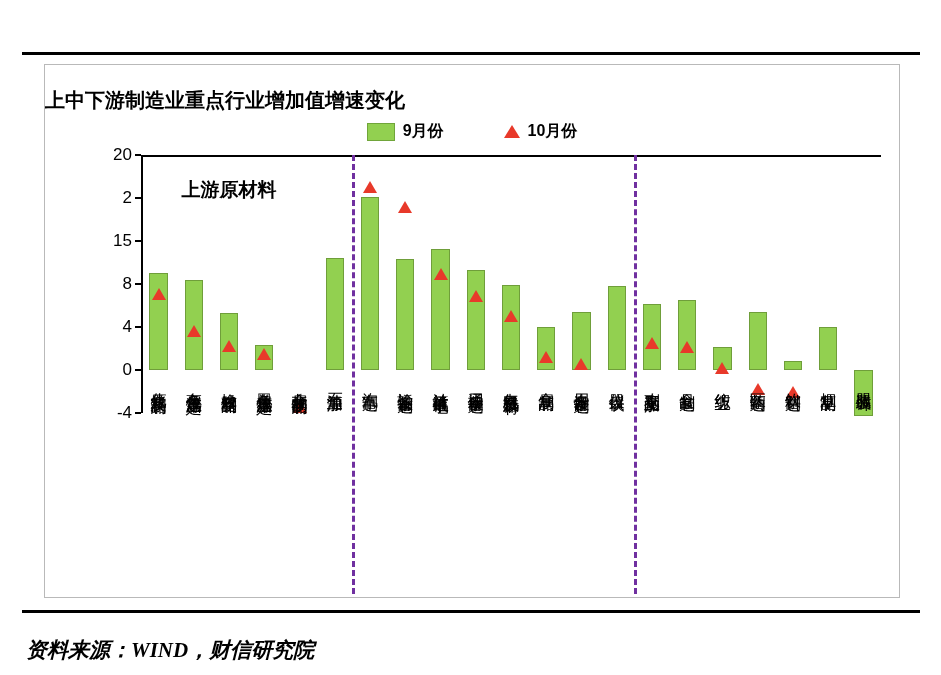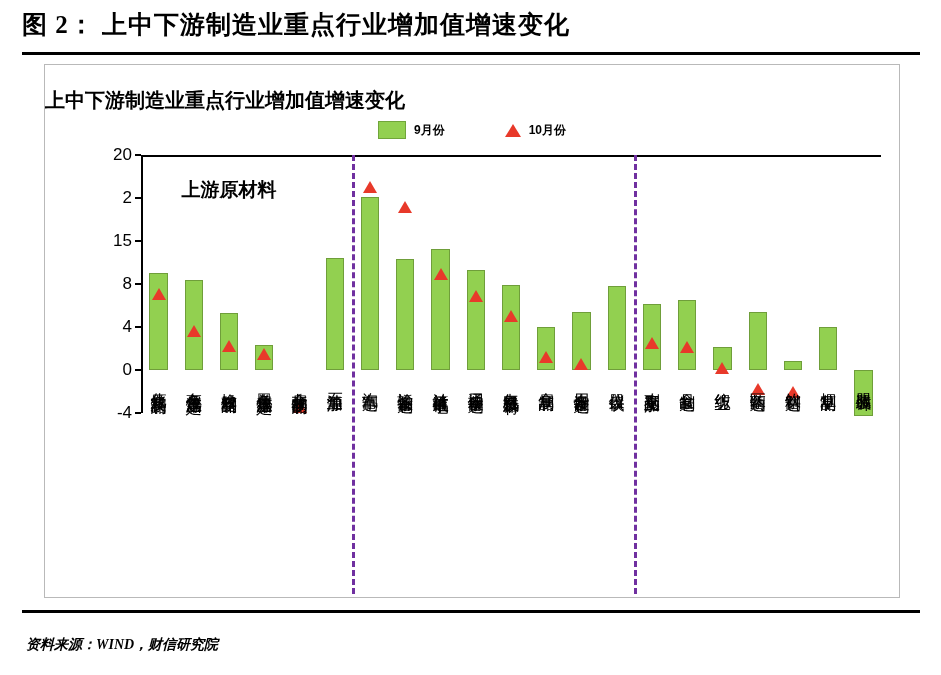--- a/index.html
+++ b/index.html
@@ -49,21 +49,21 @@
     height: 3px;
     background: #000000;
   }
   .source {
     position: absolute;
     left: 26px;
     top: 636px;
     font-family: "Liberation Serif", serif;
     font-style: italic;
     font-weight: bold;
-    font-size: 14px;
+    font-size: 21px;
     white-space: nowrap;
   }
   
   .chart-panel {
     position: absolute;
     left: 44px;
     top: 64px;
     width: 856px;
     height: 534px;
     border: 1px solid #b9b9b9;
@@ -88,21 +88,21 @@
     width: 100%;
     display: flex;
     justify-content: center;
     align-items: center;
     gap: 60px;
   }
   .legend-item {
     display: flex;
     align-items: center;
     gap: 8px;
-    font-size: 12px;
+    font-size: 16px;
     font-weight: bold;
   }
   .legend-swatch-bar {
     width: 26px;
     height: 16px;
     background: #92d050;
     border: 1px solid #70a53a;
   }
   .legend-swatch-tri {
     width: 0; height: 0;
@@ -186,21 +186,20 @@
     white-space: nowrap;
     transform: translateX(-50%);
     line-height: 1;
   }
 </style>
 </head>
 <body>
 
 <div class="page">
 
-  <div class="fig-title">图 2： 上中下游制造业重点行业增加值增速变化</div>
   <div class="rule-top"></div>
 
   <div class="chart-panel">
     <div class="chart-title">上中下游制造业重点行业增加值增速变化</div>
     <div class="legend" id="legend">
         <div class="legend-item">
           <span class="legend-swatch-bar" style="background: rgb(146, 208, 80);"></span>
           <span>9月份</span>
         </div>
         <div class="legend-item">

